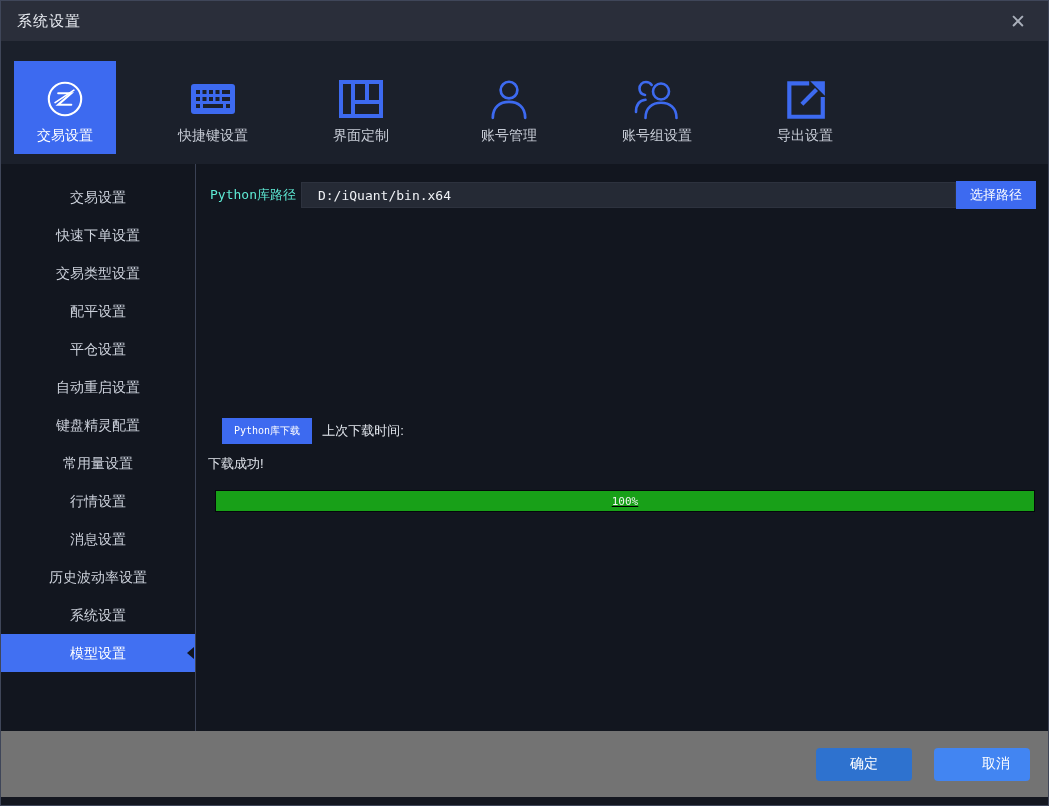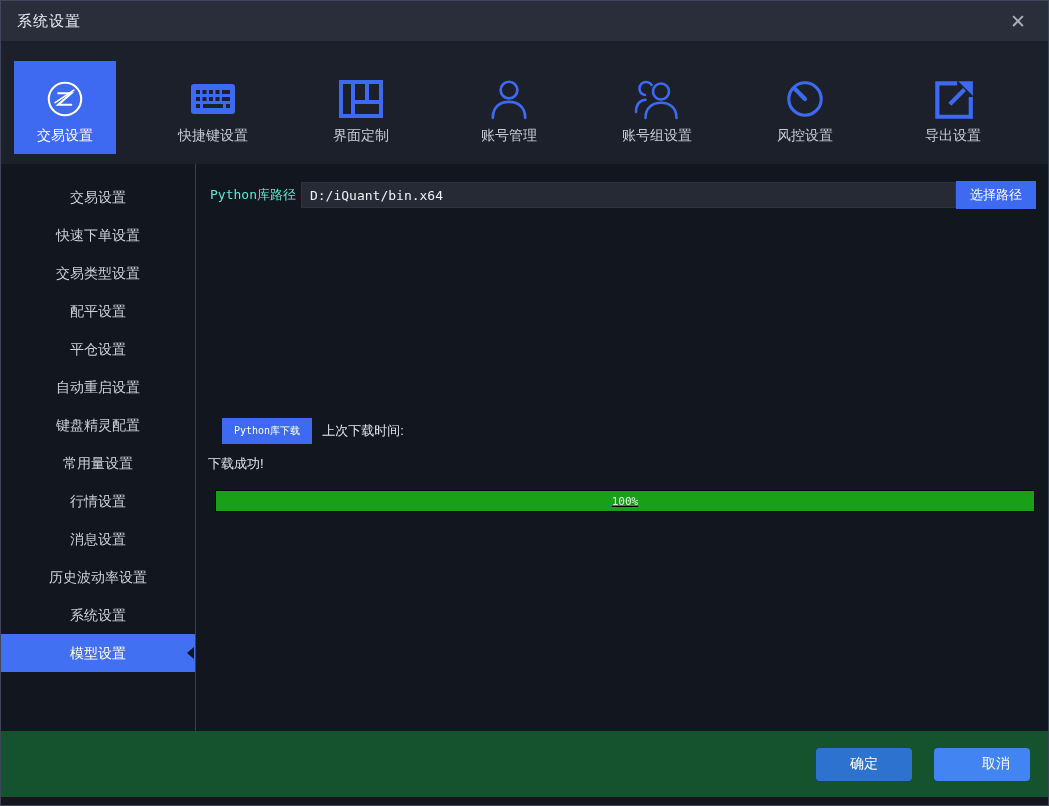--- a/index.html
+++ b/index.html
@@ -62,21 +62,21 @@
     position:absolute; left:14px; right:12px; top:17px;
     display:flex; align-items:center;
   }
   .path-label {
     color:#5eead4; font-size:13px; margin-right:5px; white-space:nowrap;
     font-family:"DejaVu Sans Mono","Liberation Mono",monospace;
   }
   .path-input {
     flex:1; height:26px;
     background:#252a35; border:1px solid #2d323e;
-    color:#f0f2f6; font-size:13px; padding:0 8px;
+    color:#f0f2f6; font-size:13px; padding:0 16px;
     font-family:"DejaVu Sans Mono","Liberation Mono",monospace;
     outline:none;
   }
   .choose-btn {
     height:28px; width:80px; 
     background:#3d6af0; border:none; color:#fff; font-size:13px;
   }
   
   .download-row {
     position:absolute; left:26px; top:254px;
@@ -99,21 +99,21 @@
   }
   .progress-fill {
     height:100%; background:#18a018;
     display:flex; align-items:center; justify-content:center;
     color:#eef2ee; font-size:11px;
     font-family:"DejaVu Sans Mono","Liberation Mono",monospace;
   }
   
   .footer {
     height:66px; flex:0 0 66px;
-    background:#14532d;
+    background:#737373;
     display:flex; align-items:center; justify-content:flex-end;
     gap:22px; padding-right:18px;
   }
   .footer button {
     width:96px; height:33px; border:none; border-radius:4px;
     color:#fff; font-size:14px;
   }
   .ok-btn { background:#2e72cf; }
   .cancel-btn { background:#4285f2;padding-left:28px; }
   .bottomstrip { height:8px; flex:0 0 8px; background:#141720; }
@@ -198,31 +198,20 @@
       <circle cx="29" cy="15.5" r="8"></circle>
       <path d="M13.5 42 C13.5 31.5 20.5 26.8 29 26.8 C37.5 26.8 44.5 31.5 44.5 42"></path>
     </g>
           </svg>
         </div>
         <div class="tlabel">账号组设置</div>
       </div>
       <div class="tab">
         <div class="ticon">
           <svg width="46" height="46" viewBox="0 0 44 44">
-    <g fill="none" stroke="#3d6af0" stroke-linecap="round">
-      <circle cx="22" cy="22" r="15.5" stroke-width="3"></circle>
-      <line x1="22" y1="22" x2="12.5" y2="12.5" stroke-width="4"></line>
-    </g>
-          </svg>
-        </div>
-        <div class="tlabel">风控设置</div>
-      </div>
-      <div class="tab">
-        <div class="ticon">
-          <svg width="46" height="46" viewBox="0 0 44 44">
     <path d="M26 7 H7 V39 H39 V20" fill="none" stroke="#3d6af0" stroke-width="4"></path>
     <line x1="19" y1="27" x2="33" y2="13" stroke="#3d6af0" stroke-width="4"></line>
     <polygon points="27,5 41,5 41,19" fill="#3d6af0"></polygon>
   </svg>
         </div>
         <div class="tlabel">导出设置</div>
       </div>
     </div>
 
   <div class="main">

